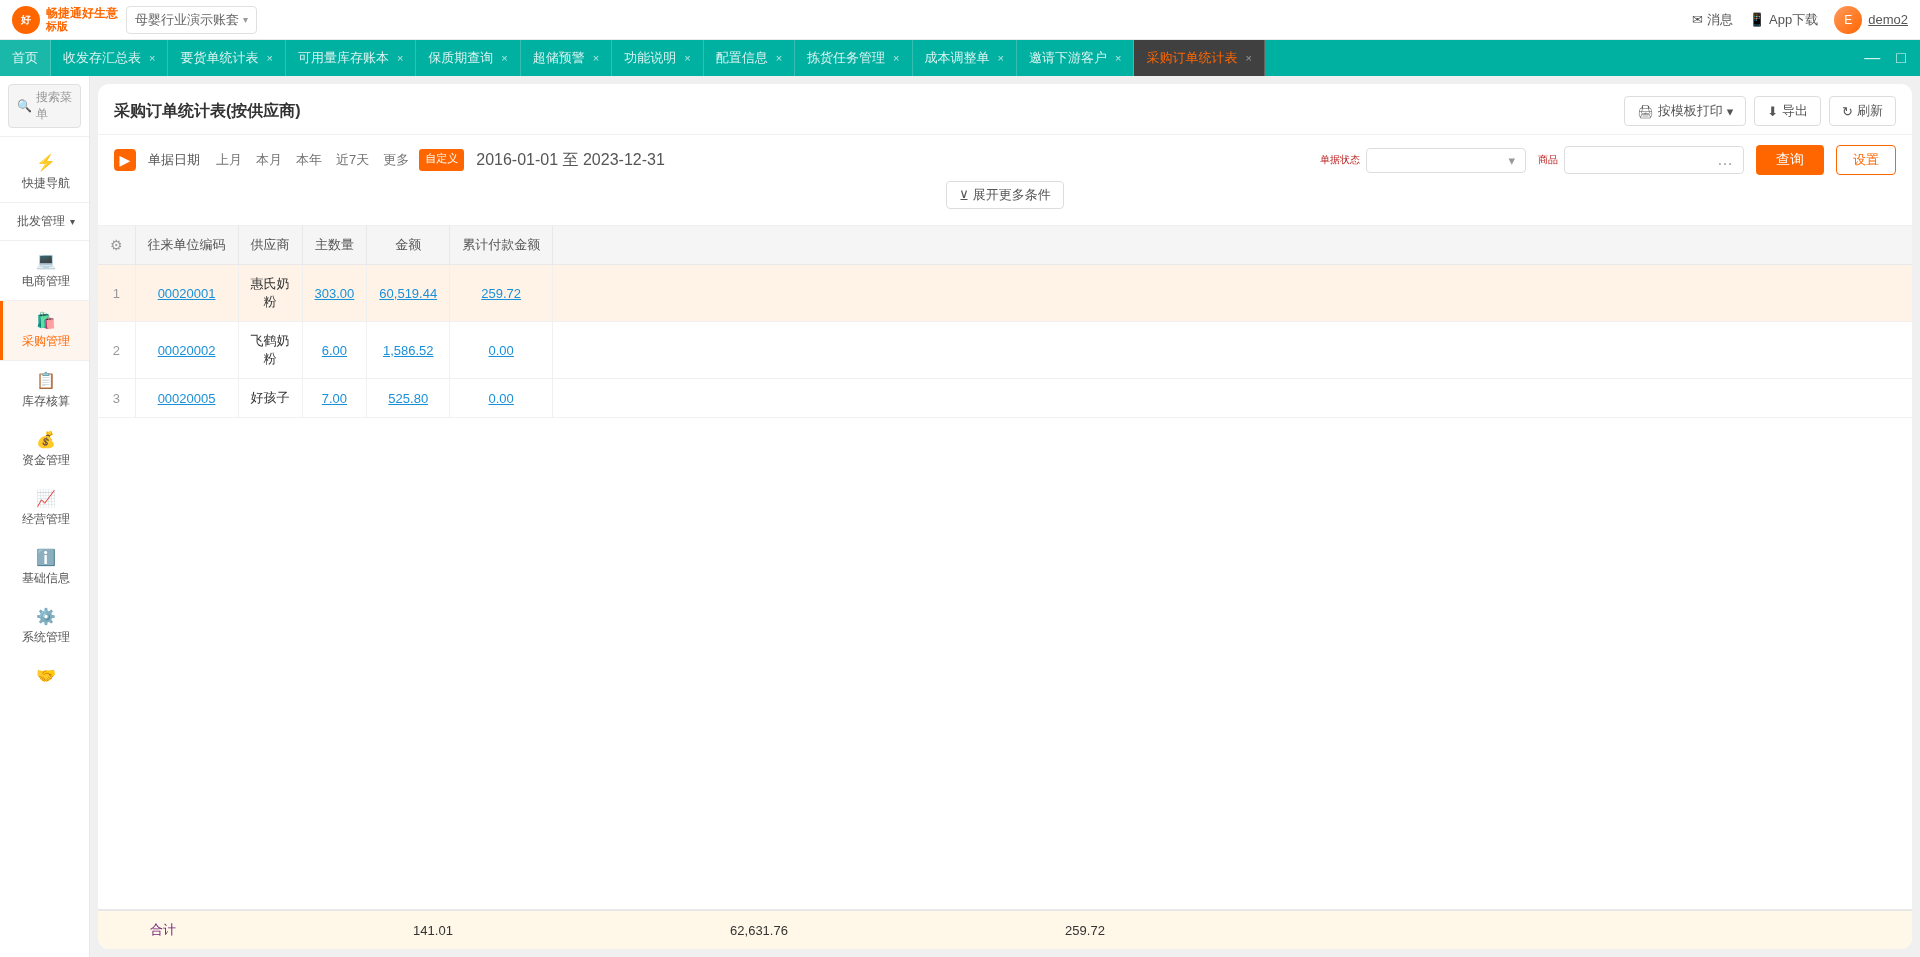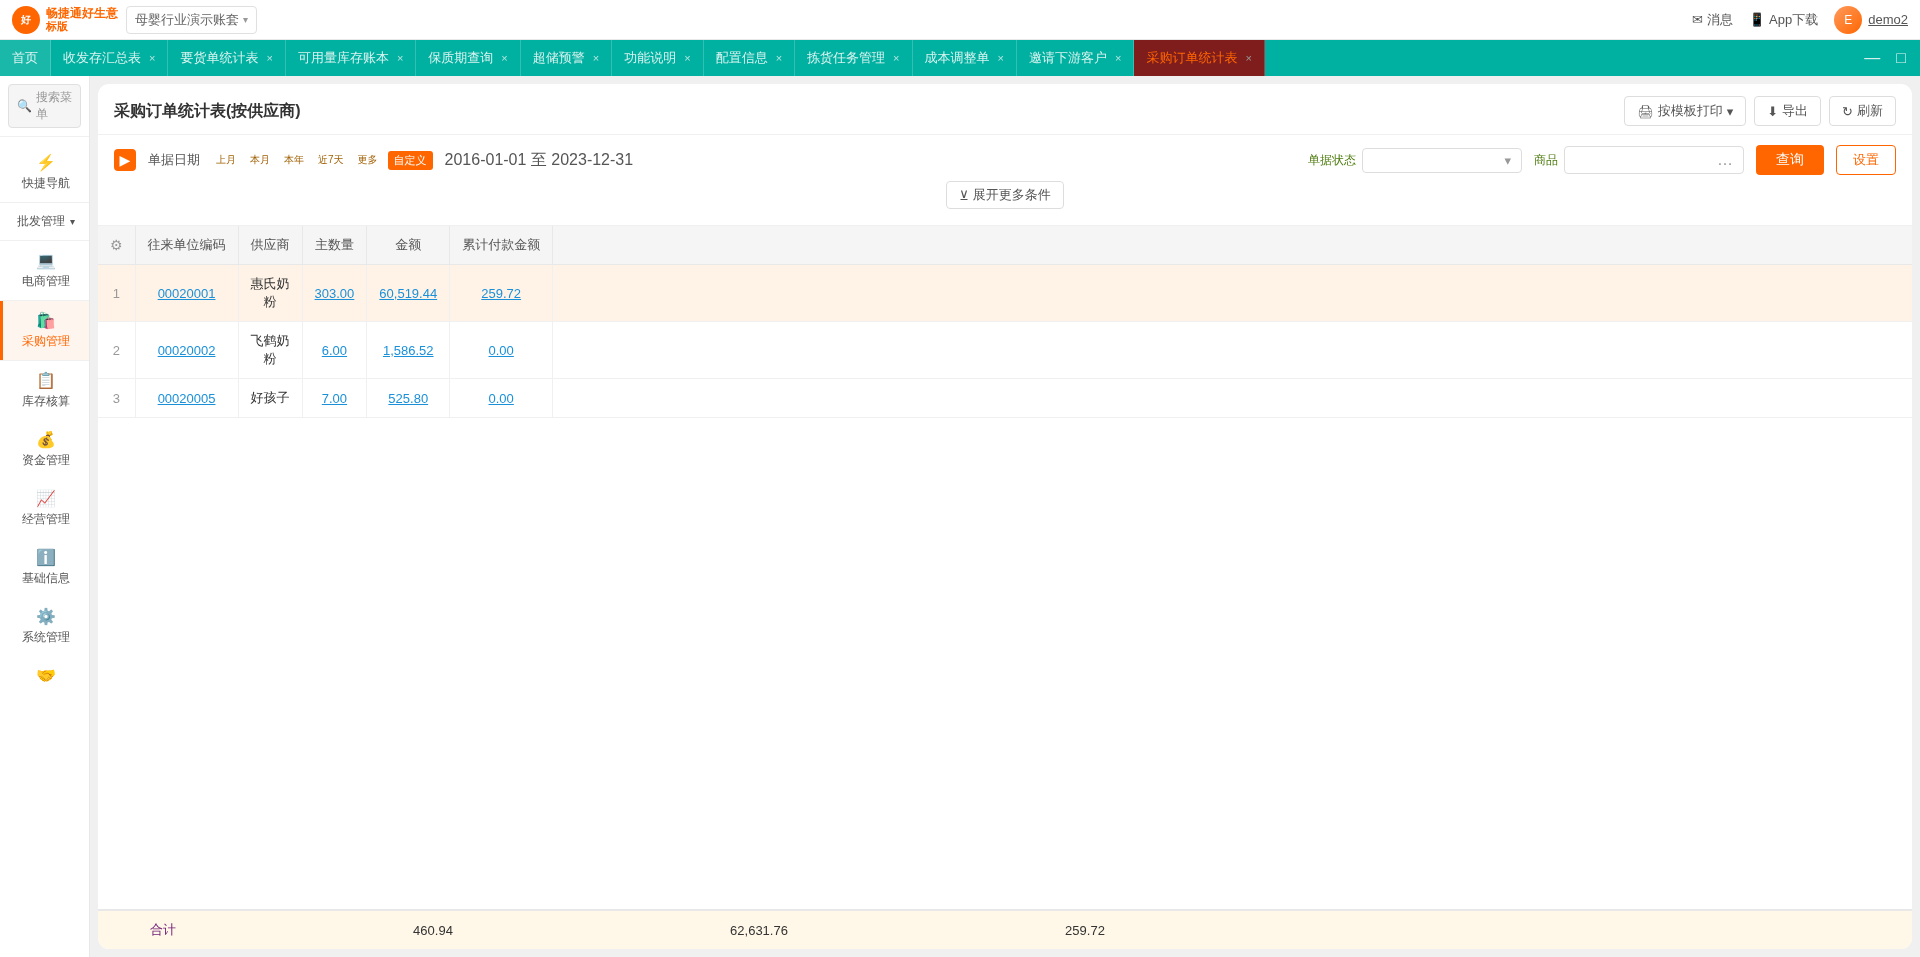--- a/index.html
+++ b/index.html
@@ -14,21 +14,21 @@
     .workspace-selector { display: flex; align-items: center; gap: 4px; color: #666; font-size: 13px; cursor: pointer; padding: 4px 8px; border: 1px solid #e0e0e0; border-radius: 4px; background: #fff; }
     .workspace-selector .chevron { color: #999; font-size: 10px; }
     .top-bar-right { display: flex; align-items: center; gap: 16px; }
     .top-bar-action { display: flex; align-items: center; gap: 4px; color: #555; font-size: 13px; cursor: pointer; }
     .user-avatar { width: 28px; height: 28px; border-radius: 50%; background: linear-gradient(135deg, #ff9a5c, #ff6600); display: flex; align-items: center; justify-content: center; color: #fff; font-size: 12px; cursor: pointer; }
     .user-name { color: #555; font-size: 13px; cursor: pointer; text-decoration: underline; }
 
     
     .nav-tabs { height: 36px; background: #00b0a0; display: flex; align-items: center; flex-shrink: 0; overflow: hidden; }
     .nav-tab { display: flex; align-items: center; gap: 4px; padding: 0 12px; height: 36px; color: rgba(255,255,255,0.85); font-size: 13px; cursor: pointer; white-space: nowrap; border-right: 1px solid rgba(255,255,255,0.2); flex-shrink: 0; }
-    .nav-tab.active { background: #7f1d1d; color: #ff6600; font-weight: 500; }
+    .nav-tab.active { background: #404040; color: #ff6600; font-weight: 500; }
     .nav-tab.home { background: rgba(255,255,255,0.1); }
     .nav-tab .close-x { font-size: 11px; color: rgba(255,255,255,0.7); margin-left: 4px; }
     .nav-tab.active .close-x { color: #999; }
     .nav-tab-actions { margin-left: auto; display: flex; align-items: center; gap: 4px; padding-right: 8px; }
     .nav-tab-action-btn { color: rgba(255,255,255,0.85); font-size: 16px; cursor: pointer; padding: 4px 6px; }
 
     
     .main-layout { display: flex; flex: 1; overflow: hidden; }
 
     
@@ -55,25 +55,25 @@
     .btn-export { display: flex; align-items: center; gap: 4px; padding: 5px 12px; border: 1px solid #ddd; border-radius: 4px; background: #fff; color: #555; font-size: 13px; cursor: pointer; }
     .btn-refresh { display: flex; align-items: center; gap: 4px; padding: 5px 12px; border: 1px solid #ddd; border-radius: 4px; background: #fff; color: #555; font-size: 13px; cursor: pointer; }
 
     
     .filter-area { padding: 10px 16px; background: #fff; border-bottom: 1px solid #f0f0f0; flex-shrink: 0; }
     .filter-row { display: flex; align-items: center; gap: 12px; }
     .filter-toggle-btn { width: 22px; height: 22px; background: #ff6600; border-radius: 4px; display: flex; align-items: center; justify-content: center; cursor: pointer; flex-shrink: 0; }
     .filter-toggle-btn .arrow { color: #fff; font-size: 14px; }
     .filter-label { color: #555; font-size: 13px; white-space: nowrap; }
     .date-quick-btns { display: flex; gap: 6px; }
-    .date-quick-btn { color: #a16207; font-size: 10px; cursor: pointer; padding: 2px 4px; }
+    .date-quick-btn { color: #737373; font-size: 13px; cursor: pointer; padding: 2px 4px; }
     .date-range-tag { background: #ff6600; color: #fff; font-size: 11px; padding: 2px 6px; border-radius: 3px; }
     .date-range-text { color: #555; font-size: 16px; }
     .filter-field { display: flex; align-items: center; gap: 6px; }
-    .filter-field-label { color: #4d7c0f; font-size: 12px; white-space: nowrap; }
+    .filter-field-label { color: #b91c1c; font-size: 10px; white-space: nowrap; }
     .filter-select { display: flex; align-items: center; gap: 4px; border: 1px solid #ddd; border-radius: 4px; padding: 4px 10px; min-width: 160px; background: #fff; cursor: pointer; font-size: 13px; color: #555; }
     .filter-select .chevron { color: #999; margin-left: auto; }
     .filter-input { display: flex; align-items: center; border: 1px solid #ddd; border-radius: 4px; padding: 4px 10px; min-width: 200px; background: #fff; color: #555; font-size: 13px; }
     .filter-more-dots { color: #999; cursor: pointer; font-size: 16px; }
     .btn-query { background: #ff6600; color: #fff; border: none; border-radius: 4px; padding: 6px 20px; font-size: 14px; cursor: pointer; font-weight: 500; }
     .btn-settings { background: #fff; color: #ff6600; border: 1px solid #ff6600; border-radius: 4px; padding: 5px 16px; font-size: 13px; cursor: pointer; }
 
     .expand-more-row { display: flex; align-items: center; justify-content: center; padding: 6px 0; }
     .expand-more-btn { display: flex; align-items: center; gap: 4px; color: #555; font-size: 13px; cursor: pointer; padding: 4px 12px; border: 1px solid #ddd; border-radius: 4px; background: #fff; }
 
@@ -365,21 +365,21 @@
           </tbody>
         </table>
       </div>
 
       <div class="table-footer">
         <div style="width:40px;"></div>
         <div class="footer-label">
           <span>合计</span>
         </div>
         <div class="footer-cells">
-          <div class="footer-cell" style="flex:1;text-align:center;">460.94</div>
+          <div class="footer-cell" style="flex:1;text-align:center;">141.01</div>
           <div class="footer-cell" style="flex:1;text-align:center;">62,631.76</div>
           <div class="footer-cell" style="flex:1;text-align:center;">259.72</div>
           <div style="flex:2;"></div>
         </div>
       </div>
 
     </div>
   </div>
 </div>
 

